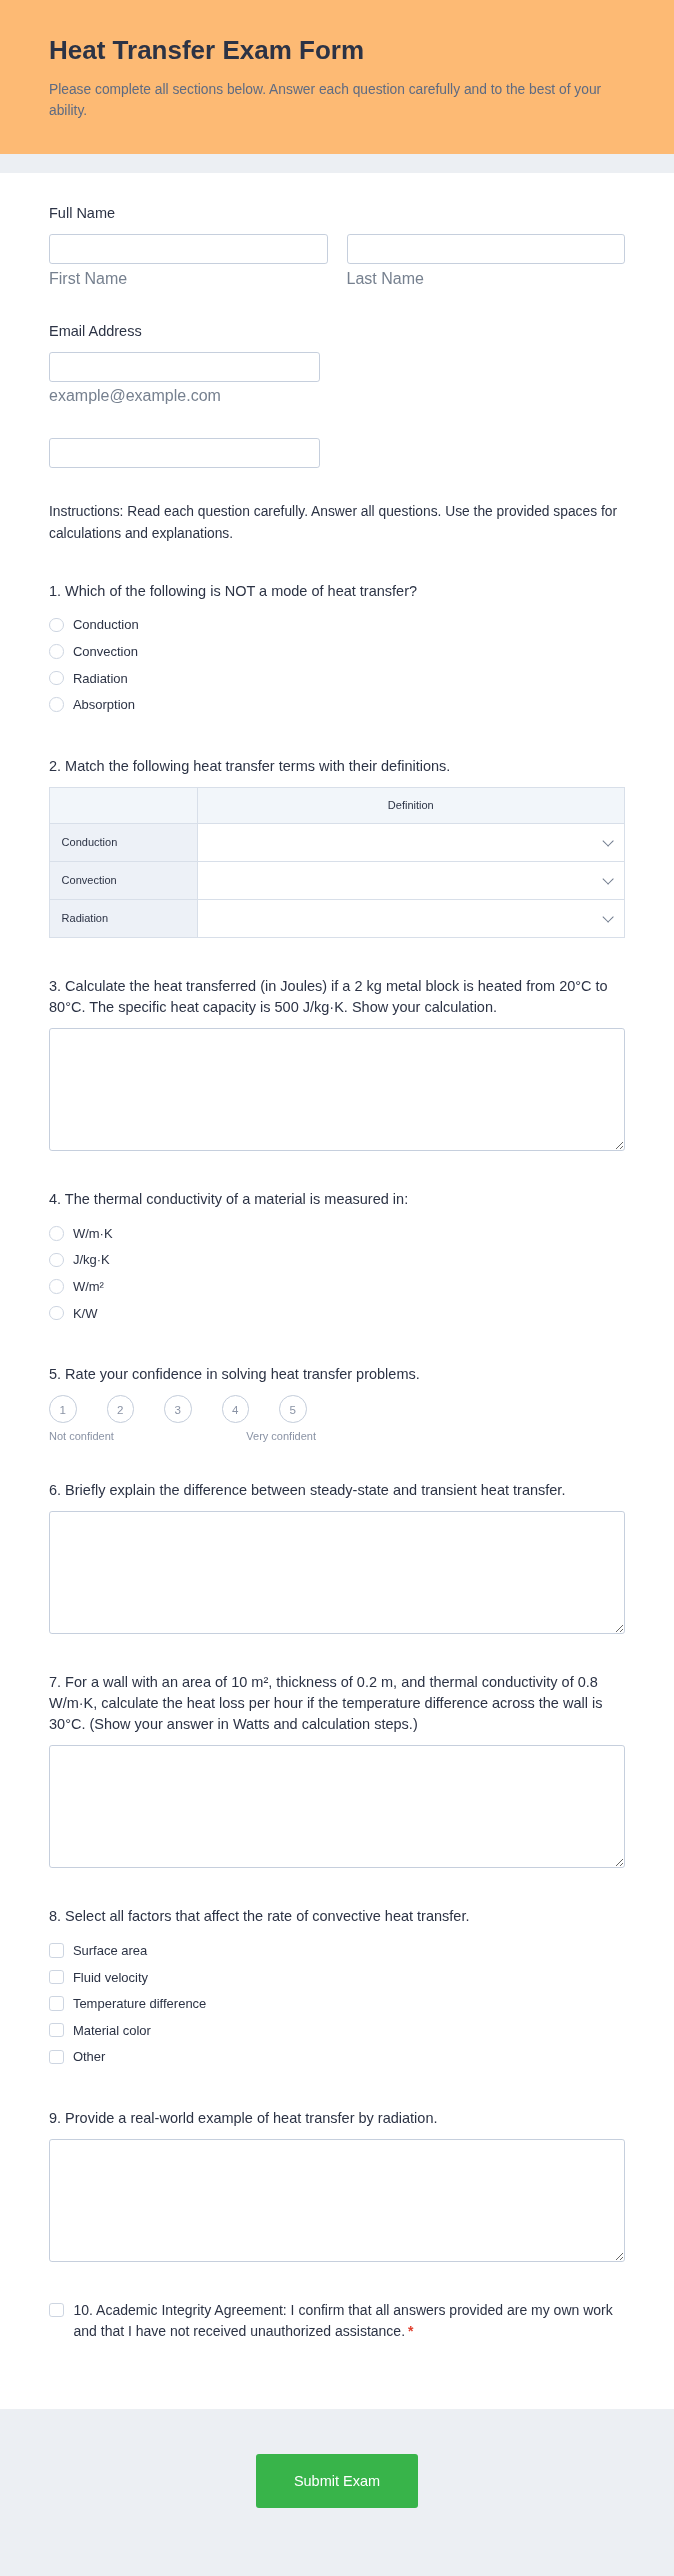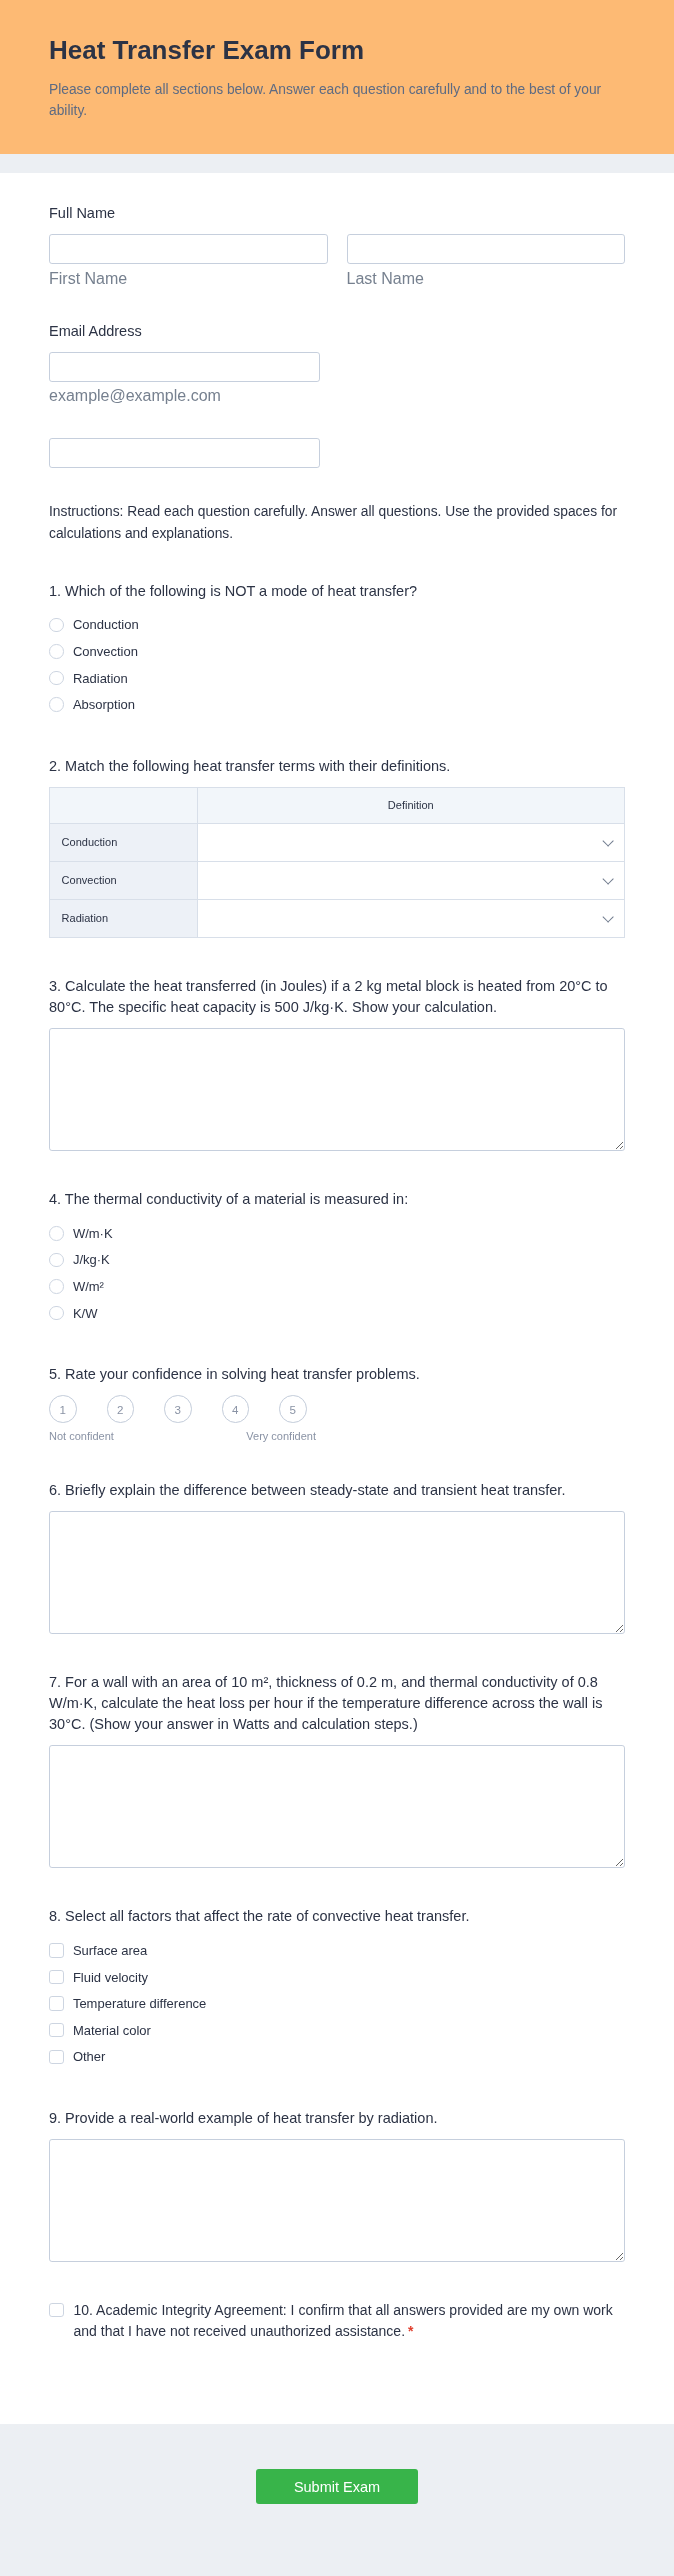--- a/index.html
+++ b/index.html
@@ -94,21 +94,21 @@
   .agreement .checkbox { margin-top: 2.9px; cursor: pointer; }
   .agreement-text { font-size: 14px; line-height: 1.5; color: #2c3345; margin: 0; }
   .required-star { color: #e0402f; font-weight: 700; margin-left: 2.9px; }
 
   
   .footer-section {
     background: #eceff3; padding: 45px 0 72px;
     display: flex; justify-content: center;
   }
   .submit-btn {
-    width: 162px; height: 35px; background: #38b44a; color: #ffffff;
+    width: 162px; height: 54px; background: #38b44a; color: #ffffff;
     border: none; border-radius: 2.9px; font-size: 14.5px; font-weight: 500;
     font-family: "Liberation Sans", sans-serif; cursor: pointer;
   }
 </style>
 </head>
 <body>
 
 <div class="page">
 
   <div class="header-section">

